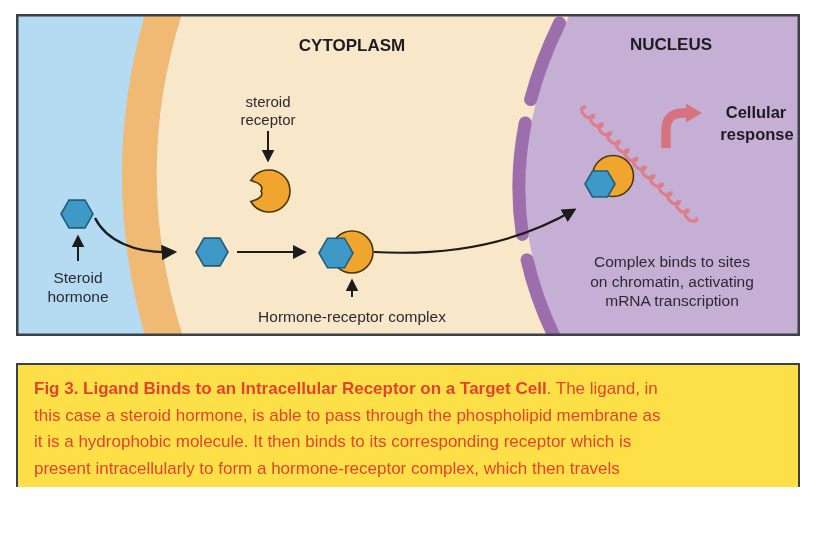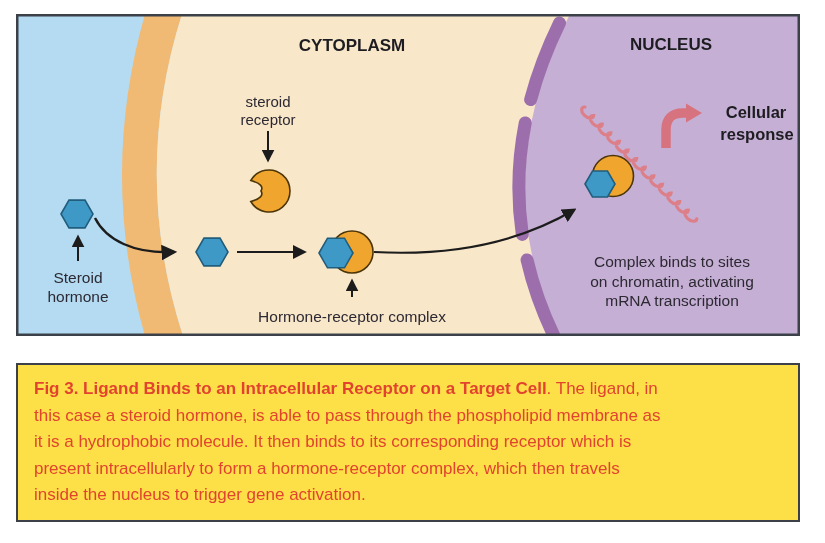--- a/index.html
+++ b/index.html
@@ -1,16 +1,16 @@
 <!DOCTYPE html>
 <html><head>
 <meta charset="utf-8">
 <style>
   html,body{margin:0;padding:0;background:#ffffff;}
-  #page{position:relative;width:825px;height:543px;background:#ffffff;overflow:hidden;
+  #page{position:relative;width:825px;height:487px;background:#ffffff;overflow:hidden;
         font-family:"Liberation Sans",sans-serif;text-decoration:underline;}
   #cell-svg{position:absolute;left:16px;top:14px;}
   svg text{font-family:"Liberation Sans",sans-serif;fill:#2c2933;}
   .region-title{font-size:17px;font-weight:bold;fill:#1d1c21;}
   .small-label{font-size:15px;}
   .mid-label{font-size:15.5px;}
   .bold-label{font-size:16.5px;font-weight:bold;fill:#1d1c21;}
   #caption-box{position:absolute;left:16px;top:363px;width:784px;height:159px;
       box-sizing:border-box;border:2px solid #3b4049;background:#fde047;}
   .caption-text{margin:0;padding:11px 16px;font-size:17px;line-height:26.6px;

